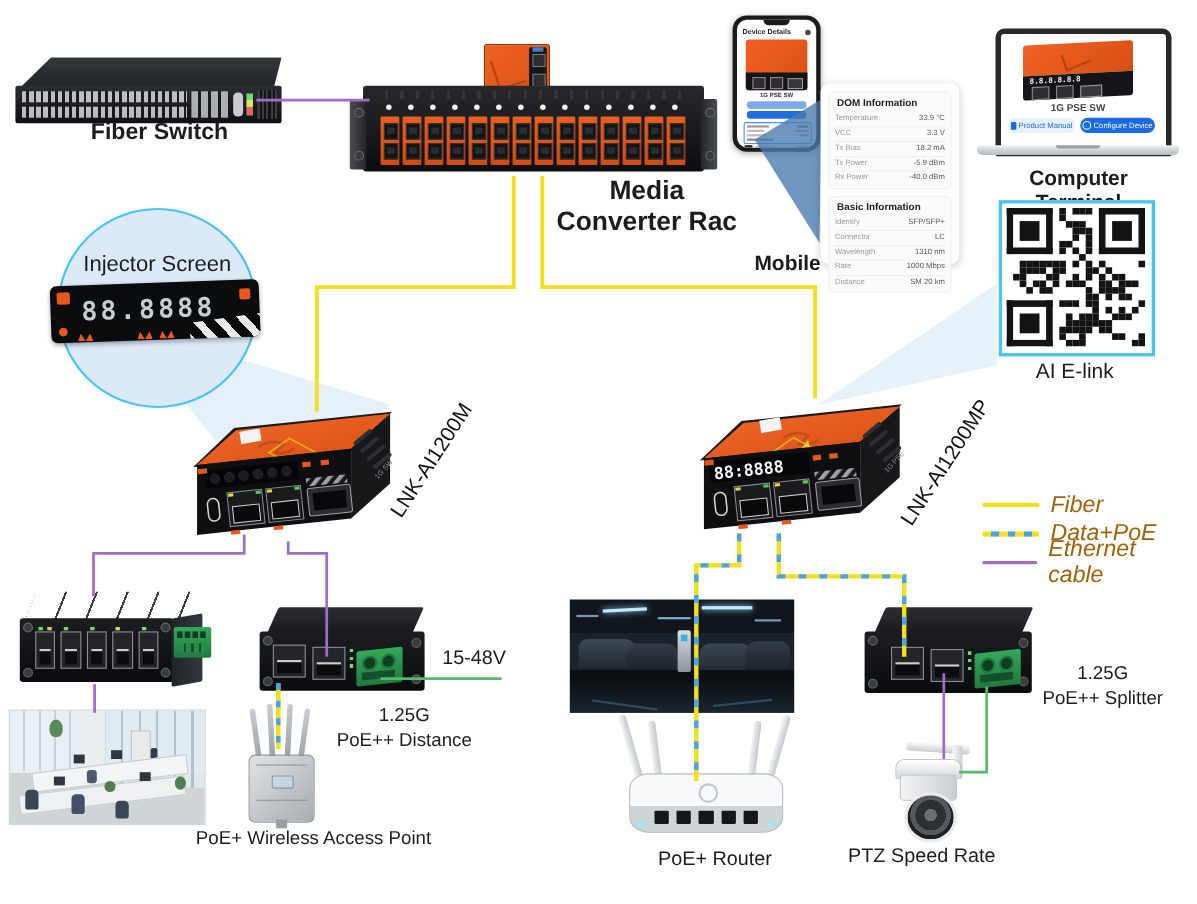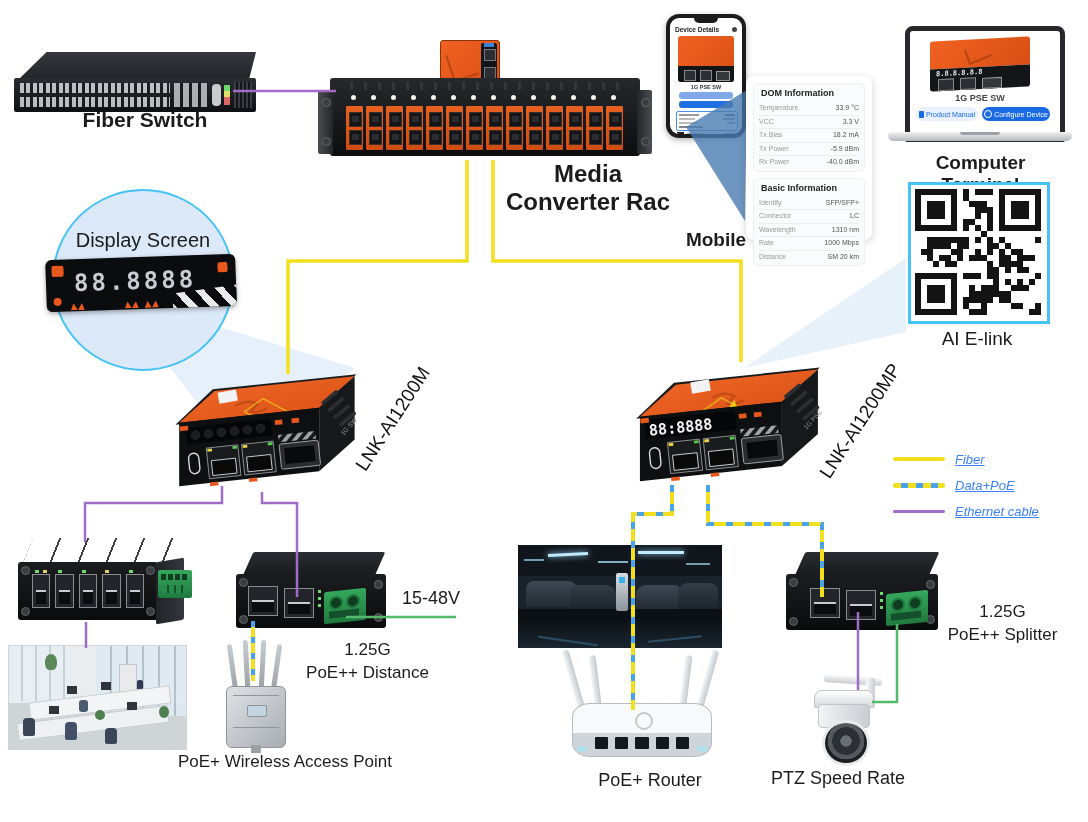--- a/index.html
+++ b/index.html
@@ -9,21 +9,21 @@
   .lbl{font-weight:bold;font-size:20px;color:#1c1c1c;text-align:center;}
   .lbl2{font-weight:normal;font-size:17px;color:#1c1c1c;text-align:center;}
   
   .lg-row{display:flex;align-items:center;height:26px;}
   .lg-line{width:52px;margin-right:10px;border-radius:2px;}
   .lg-line.fiber{height:4px;background:#f2df1d;}
   .lg-line.datapoe{height:5px;background:#f2df1d;
      background-image:repeating-linear-gradient(90deg,transparent 0 8px,#4aa3e8 8px 15px);}
   .lg-line.dc{height:3px;background:#55b96b;}
   .lg-line.ethernet{height:3px;background:#a06cc7;}
-  .lg-lbl{font-style:italic;font-size:13px;color:#3b82f6;text-decoration:underline;}
+  .lg-lbl{font-style:italic;font-size:21px;color:#a16207;}
   
   .panel{background:#fff;border-radius:8px;box-shadow:0 2px 8px rgba(0,0,0,.18);padding:7px 7px;}
   .panel h4{margin:2px 0 4px 2px;font-size:9px;color:#222;}
   .sect{background:#fafbfc;border-radius:5px;padding:2px 5px;margin-bottom:6px;border:1px solid #f0f0f0;}
   .info-row{display:flex;justify-content:space-between;font-size:7px;line-height:12.5px;
             border-bottom:1px solid #eee;}
   .info-row:last-child{border-bottom:none;}
   .info-row .k{color:#999;} .info-row .v{color:#555;}
   
   .rk-mod{position:relative;width:17px;height:44px;background:linear-gradient(180deg,#e8601f,#cf4c12);
@@ -651,21 +651,21 @@
         <rect x="114" y="112" width="42" height="27" rx="2" fill="#2a2c2f" stroke="#9fa3a7"></rect>
         <rect x="119" y="117" width="32" height="17" fill="#08090a"></rect>
         <rect x="36" y="145" width="9" height="4" fill="#e8581c"></rect>
           <rect x="78" y="145" width="9" height="4" fill="#e8581c"></rect>
       </g>
     </svg>
   </div>
   <div class="abs" style="left:768px;top:410px;width:185px;font-size:19px;color:#111;text-align:center;transform:rotate(-57deg);">LNK-AI1200MP</div>
 
   <div class="abs" style="left:52px;top:189px;width:178px;height:178px;border-radius:50%;background:#dce9f8;border:2.5px solid #45c3f3;">
-    <div class="abs" style="left:0;top:38px;width:100%;text-align:center;font-size:20px;color:#1c1c1c;">Display Screen</div>
+    <div class="abs" style="left:0;top:38px;width:100%;text-align:center;font-size:20px;color:#1c1c1c;">Injector Screen</div>
     <div class="abs" style="left:-8px;top:66px;width:190px;height:52px;background:#0b0c0e;border-radius:6px;transform:rotate(-2deg);box-shadow:0 2px 5px rgba(0,0,0,.35);overflow:hidden;">
       <span class="abs" style="left:6px;top:6px;width:12px;height:11px;background:#e8581c;border-radius:2px;"></span>
       <span class="abs" style="right:8px;top:8px;width:10px;height:10px;background:#e8581c;border-radius:2px;"></span>
       <span class="abs" style="left:7px;bottom:6px;width:8px;height:8px;background:#e8581c;border-radius:50%;"></span>
       <span class="digits abs" style="left:28px;top:10px;font-size:24px;color:#c8cdd4;letter-spacing:3px;">88.8888</span>
       <span class="abs" style="right:-6px;bottom:-4px;width:70px;height:22px;background:repeating-linear-gradient(55deg,#e8eaec 0 7px,#0b0c0e 7px 16px);transform:rotate(-6deg);"></span>
       <span class="abs" style="left:24px;bottom:1px;width:14px;height:7px;background:#e8581c;clip-path:polygon(0 100%,20% 0,50% 100%,80% 0,100% 100%);"></span>
       <span class="abs" style="left:78px;bottom:1px;width:14px;height:7px;background:#e8581c;clip-path:polygon(0 100%,20% 0,50% 100%,80% 0,100% 100%);"></span>
       <span class="abs" style="left:98px;bottom:1px;width:14px;height:7px;background:#e8581c;clip-path:polygon(0 100%,20% 0,50% 100%,80% 0,100% 100%);"></span>
     </div>

